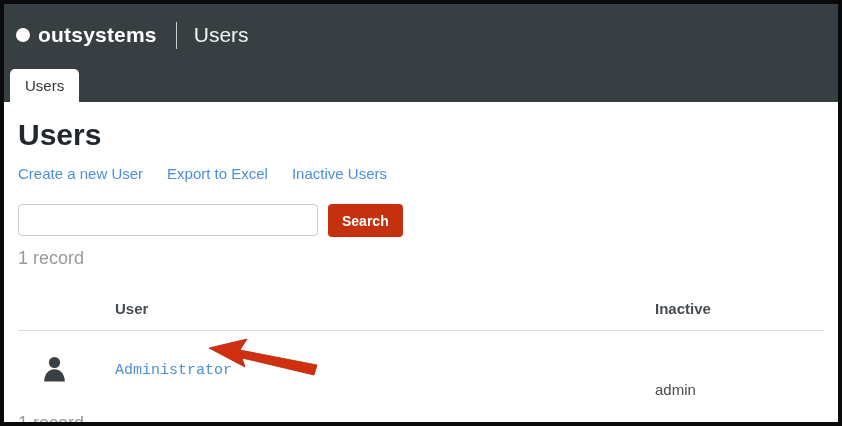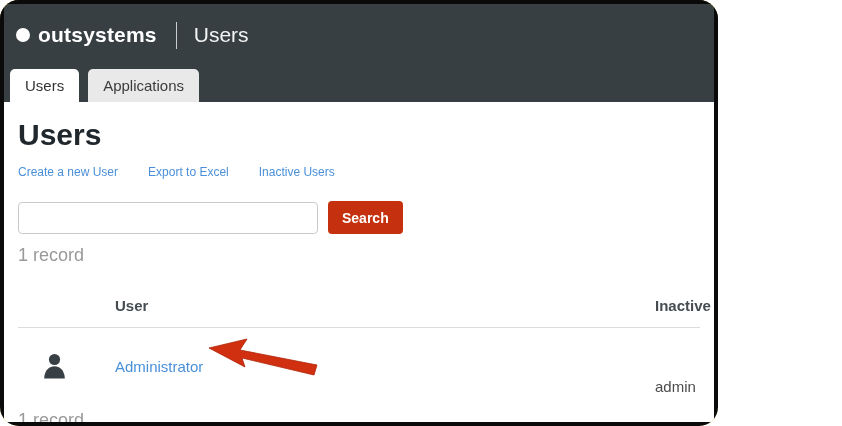--- a/index.html
+++ b/index.html
@@ -1,24 +1,23 @@
 <!DOCTYPE html>
 <html><head>
 <meta charset="utf-8">
 <style>
   * { box-sizing: border-box; margin: 0; padding: 0; }
   html, body { width: 842px; height: 426px; }
   body { font-family: "Liberation Sans", sans-serif; background: #fff; }
 
   .frame {
     position: relative;
-    width: 718px; height: 426px;
+    width: 842px; height: 426px;
     background: #eab308;
     overflow: hidden;
-    border-radius: 19px;
   }
   .border-overlay {
     position: absolute; inset: 0;
     box-shadow: inset 0 0 0 4px #0a0a0a;
     pointer-events: none;
     z-index: 50;
   }
 
   
   .dark-head {
@@ -85,32 +84,32 @@
   h1.page-title {
     margin-top: 16px;
     font-size: 30px;
     line-height: 34px;
     font-weight: 700;
     color: #20282e;
   }
   .links-row {
     margin-top: 13px;
     display: flex;
-    gap: 30px;
-    font-size: 12px;
+    gap: 24px;
+    font-size: 15px;
   }
   .links-row a {
     color: #4a90d9;
     text-decoration: none;
     cursor: pointer;
   }
   .search-row {
     margin-top: 22px;
     display: flex;
-    align-items: center;
+    align-items: flex-start;
   }
   .search-input {
     width: 300px; height: 32px;
     border: 1px solid #c9c9c9;
     border-radius: 4px;
     padding: 0 8px;
     font-size: 14px;
     font-family: "Liberation Sans", sans-serif;
     color: #333;
     outline: none;
@@ -152,20 +151,21 @@
     border-top: 1px solid #dcdcdc;
   }
   .t-row { padding-top: 10px; }
   .user-icon-cell { padding-left: 26px; }
   .user-icon-cell svg { display: block; }
   .t-row a.name-link {
     color: #4a90d9;
     font-size: 15px;
     text-decoration: none;
     cursor: pointer;
+    font-family: Liberation Mono, monospace;
   }
   .t-row .username-cell {
     font-size: 15px;
     color: #4c4c4c;
     margin-top: 40px;
   }
 
   
   .annotation-arrow {
     position: absolute;
@@ -182,21 +182,20 @@
 
   <header class="dark-head">
     <div class="brand-row">
       <span class="logo-ring"></span>
       <span class="brand-name">outsystems</span>
       <span class="brand-sep"></span>
       <span class="app-title">Users</span>
     </div>
     <nav class="tab-bar">
       <div class="tab active">Users</div>
-      <div class="tab">Applications</div>
     </nav>
   </header>
 
   <main class="content">
     <h1 class="page-title">Users</h1>
 
     <div class="links-row">
       <a>Create a new User</a>
       <a>Export to Excel</a>
       <a>Inactive Users</a>

